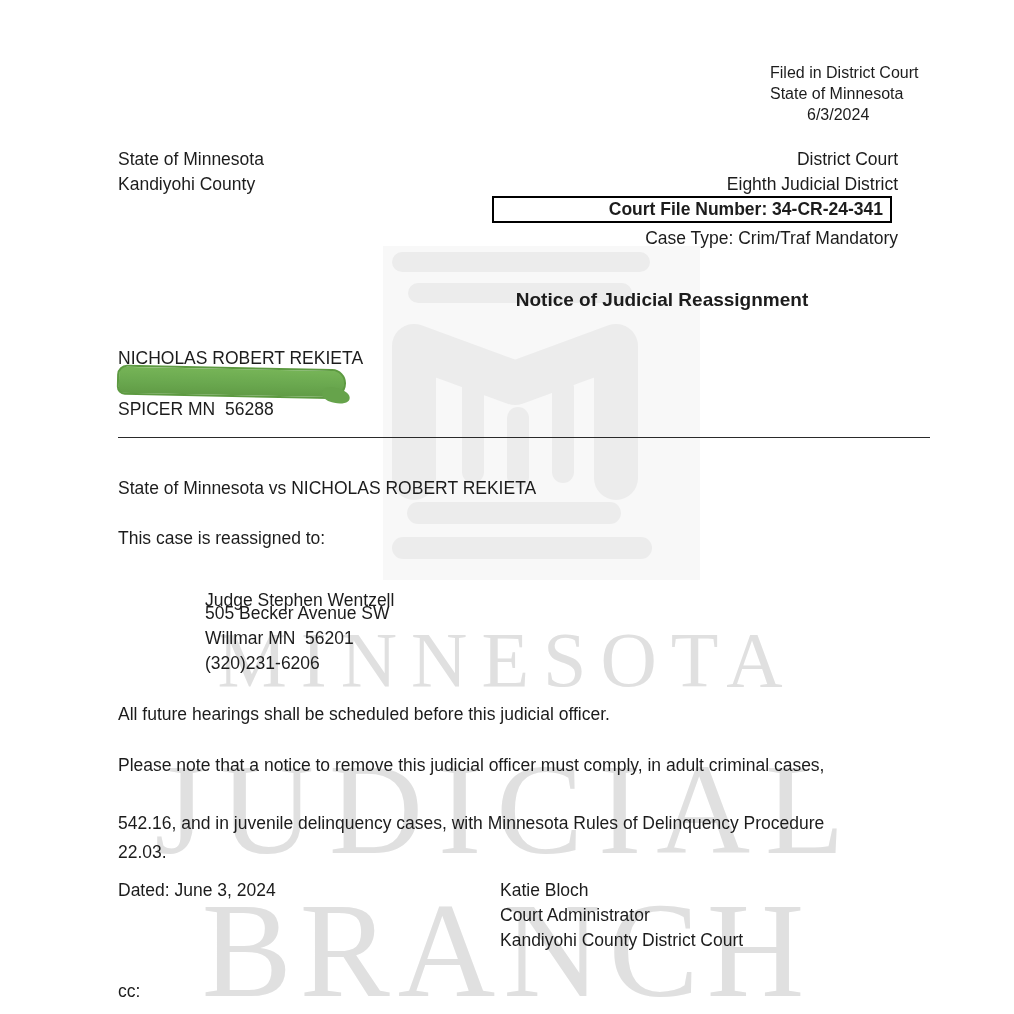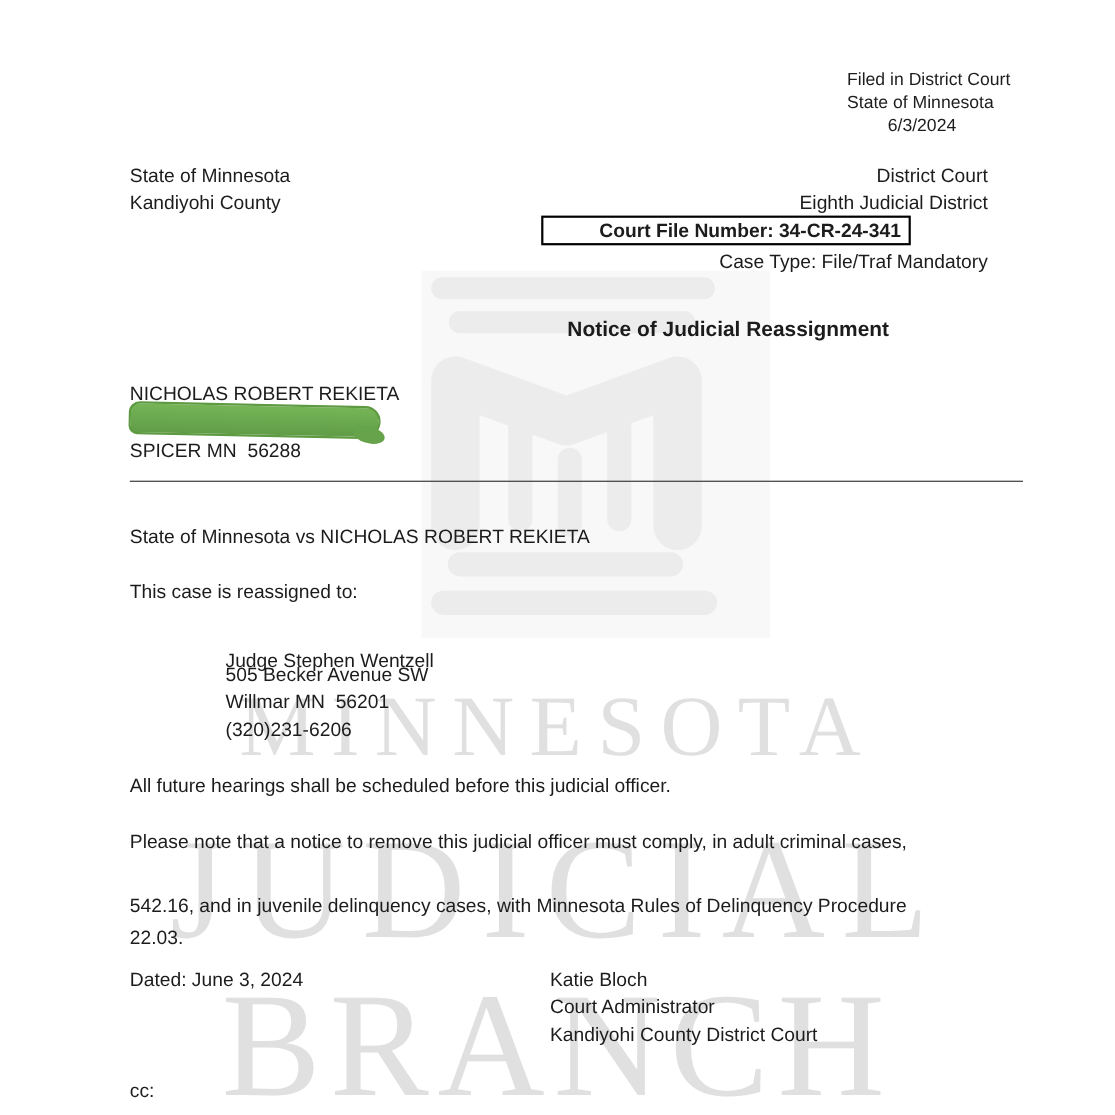--- a/index.html
+++ b/index.html
@@ -23,21 +23,21 @@
     color:#e0e0e0;
     left:0;width:1014px;
     text-align:center;
     line-height:1;
     white-space:pre;
   }
   .content{position:absolute;z-index:2;white-space:pre;}
   
   .file-box{
     position:absolute;z-index:2;
-    left:492px;top:196px;width:336px;height:27px;
+    left:492px;top:196px;width:400px;height:27px;
     border:2px solid #000;
     box-sizing:border-box;
     display:flex;align-items:center;justify-content:flex-end;
     padding-right:7px;
     font-size:17.5px;font-weight:bold;white-space:pre;
   }
   
   .redaction{
     position:absolute;z-index:3;
     left:117px;top:367px;width:229px;height:30px;
@@ -89,21 +89,21 @@
 
   <div class="content txt" style="left:118px;top:149px;">State of Minnesota</div>
   <div class="content txt" style="left:118px;top:174px;">Kandiyohi County</div>
 
   <div class="content txt right" style="left:498px;top:174px;width:400px;">Eighth Judicial District</div>
   <div class="content txt right" style="left:498px;top:149px;width:400px;">District Court</div>
 
   <div class="file-box">
     <span>Court File Number: 34-CR-24-341</span>
   </div>
-  <div class="content txt right" style="left:498px;top:228px;width:400px;">Case Type: File/Traf Mandatory</div>
+  <div class="content txt right" style="left:498px;top:228px;width:400px;">Case Type: Crim/Traf Mandatory</div>
 
   <div class="content center bold" style="left:425px;top:289px;width:474px;font-size:19px;">Notice of Judicial Reassignment</div>
 
   <div class="content txt" style="left:118px;top:348px;">NICHOLAS ROBERT REKIETA</div>
   <div class="redaction"></div>
   <div class="redaction-tail"></div>
   <div class="content txt" style="left:118px;top:399px;">SPICER MN  56288</div>
 
   <div class="rule"></div>
 

